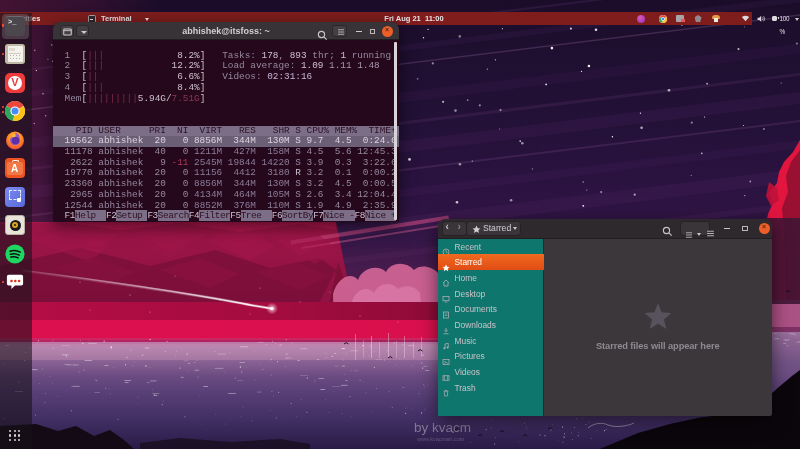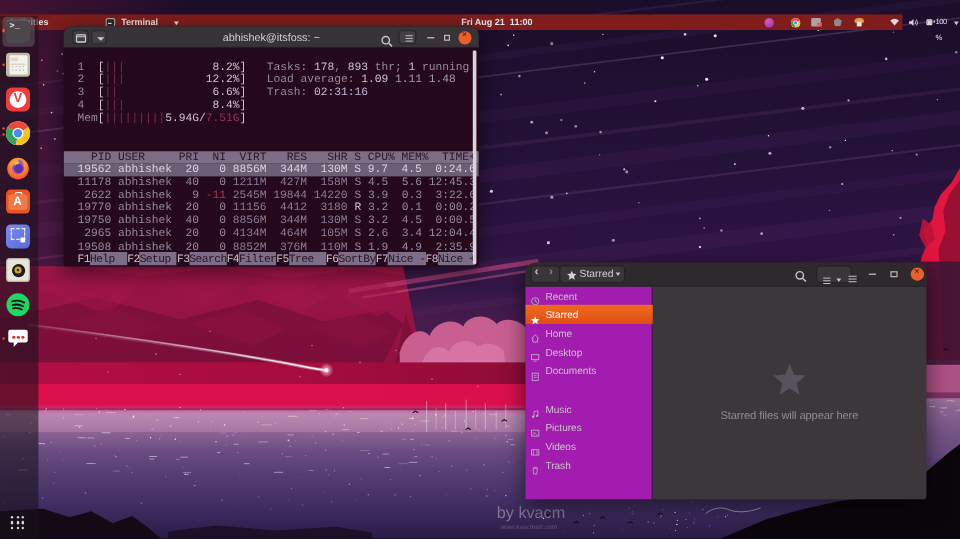--- a/index.html
+++ b/index.html
@@ -7,40 +7,40 @@
 #wp { position:absolute; left:0; top:0; }
 
 #topbar { position:absolute; left:0; top:12px; width:752px; height:13px; background:#7f1d1d; color:#e8e4e8; font-size:7.5px; font-weight:bold; }
 
 #dock { position:absolute; left:0; top:13px; width:32px; height:436px; background:rgba(24,17,26,0.58); }
 .dicon { position:absolute; width:20px; height:20px; }
 .ddot { position:absolute; left:2px; width:2.4px; height:2.4px; border-radius:50%; background:#ff5028; }
 
 #term { position:absolute; left:53px; top:22px; width:346px; height:200px; border-radius:7px 7px 2px 2px; box-shadow:0 5px 18px rgba(0,0,0,0.55); background:#26081c; }
 #termbar { position:absolute; left:0; top:0; width:100%; height:18px; background:#373337; border-radius:7px 7px 0 0; border-bottom:1px solid #211d21; }
-#termtitle { position:absolute; width:100%; text-align:center; top:4px; font-size:9px; font-weight:normal; color:#d3ced3; }
+#termtitle { position:absolute; width:100%; text-align:center; top:4px; font-size:9px; font-weight:bold; color:#d3ced3; }
 #termpre { position:absolute; left:0; top:18px; width:100%; height:182px; font-family:"Liberation Mono",monospace; font-size:9.4px; color:#a99cb2; overflow:hidden; }
 .tl { position:absolute; left:11.6px; height:10.7px; line-height:10.7px; white-space:pre; }
 .tl.bhd { left:0; width:346px; padding-left:11.6px; background:#7b6e86; color:#2e1126; }
 .tl.bsel { left:0; width:346px; padding-left:11.6px; background:#6b5f75; color:#ddd2e0; }
 .tl.tfn { letter-spacing:-0.45px; }
 #termpre .lv { color:#95899f; }
 #termpre .wh { color:#cdc1ce; }
 #termpre .br { color:#7c2d4d; }
 #termpre .mr { color:#93344f; }
 #termpre .md { color:#a698b0; }
 #termpre .pu { color:#c3b5d6; }
 #termpre .dm { color:#8b7d99; }
 #termpre .rd { color:#a83a58; }
 #termpre .hd { background:#7b6e86; color:#2e1126; }
 .tbtn { position:absolute; top:3px; height:12px; background:#434043; border:1px solid #2a262a; border-radius:3px; }
 
 #files { position:absolute; left:438px; top:218.5px; width:334px; height:197px; border-radius:8px 8px 2px 2px; box-shadow:0 5px 18px rgba(0,0,0,0.55); background:#3b373b; }
 #fhead { position:absolute; left:0; top:0; width:100%; height:20px; background:#2d292d; border-radius:8px 8px 0 0; border-bottom:1px solid #211d21; }
-#fside { position:absolute; left:0; top:20px; width:105.5px; height:177px; background:#a21caf; border-right:1px solid #282428; }
+#fside { position:absolute; left:0; top:20px; width:105.5px; height:177px; background:#0f766e; border-right:1px solid #282428; }
 .srow { position:absolute; left:0; width:105.5px; height:15.7px; }
 .srow.sel { background:linear-gradient(#f06a1f,#e04d15); }
 .sic { position:absolute; left:4px; top:3.6px; }
 .slb { position:absolute; left:16.5px; top:3px; font-size:8.4px; color:#c9c3c9; }
 .srow.sel .slb { color:#fff; }
 .fbtn { position:absolute; top:2.5px; height:15px; background:#393539; border:1px solid #252125; border-radius:3.5px; }
 </style></head>
 <body>
 <div id="stage">
 <svg id="wp" width="800" height="449" viewBox="0 0 800 449">
@@ -603,31 +603,31 @@
             </svg></div>
         </div>
     <div style="position:absolute;right:37px;top:8.5px;width:6px;height:1.2px;background:#cfcacf"></div>
     <div style="position:absolute;right:24px;top:6.5px;width:5.5px;height:5.5px;border:1px solid #bdb7bd"></div>
     <div style="position:absolute;right:6px;top:3.5px;width:11px;height:11px;border-radius:50%;background:#ec5f29">
           <span style="position:absolute;left:3.1px;top:0.2px;font-size:7px;color:#5a2a1a;font-weight:bold">×</span>
         </div>
   </div>
   <pre id="termpre"><div class="tl" style="top:10.7px"><span class="lv">1  </span><span class="wh">[</span><span class="br">|||</span>             <span class="wh">8.2%]</span>   <span class="lv">Tasks: </span><span class="wh">178</span><span class="lv">, </span><span class="wh">893</span><span class="lv"> thr; </span><span class="wh">1</span><span class="lv"> running</span></div>
 <div class="tl" style="top:21.4px"><span class="lv">2  </span><span class="wh">[</span><span class="br">|||</span>            <span class="wh">12.2%]</span>   <span class="lv">Load average: </span><span class="wh">1.09 </span><span class="md">1.11 1.48</span></div>
-<div class="tl" style="top:32.1px"><span class="lv">3  </span><span class="wh">[</span><span class="br">||</span>              <span class="wh">6.6%]</span>   <span class="lv">Trash: </span><span class="pu">02:31:16</span></div>
+<div class="tl" style="top:32.1px"><span class="lv">3  </span><span class="wh">[</span><span class="br">||</span>              <span class="wh">6.6%]</span>   <span class="lv">Videos: </span><span class="pu">02:31:16</span></div>
 <div class="tl" style="top:42.8px"><span class="lv">4  </span><span class="wh">[</span><span class="br">|||</span>             <span class="wh">8.4%]</span></div>
 <div class="tl" style="top:53.5px"><span class="lv">Mem</span><span class="wh">[</span><span class="br">|||||||||</span><span class="wh">5.94G/</span><span class="mr">7.51G</span><span class="wh">]</span></div>
 <div class="tl bhd" style="top:85.6px">  PID USER     PRI  NI  VIRT   RES   SHR S CPU% MEM%  TIME+</div>
 <div class="tl bsel" style="top:96.3px">19562 abhishek  20   0 8856M  344M  130M S 9.7  4.5  0:24.6</div>
 <div class="tl" style="top:107.0px"><span class="lv">11178 abhishek  40 </span><span class="lv">  0</span> <span class="dm">1211M  427M  158M</span> <span class="lv">S</span> <span class="lv">4.5  5.6 12:45.3</span></div>
 <div class="tl" style="top:117.7px"><span class="lv"> 2622 abhishek   9 </span><span class="rd">-11</span> <span class="dm">2545M 19844 14220</span> <span class="lv">S</span> <span class="lv">3.9  0.3  3:22.6</span></div>
 <div class="tl" style="top:128.4px"><span class="lv">19770 abhishek  20 </span><span class="lv">  0</span> <span class="dm">11156  4412  3180</span> <span class="wh">R</span> <span class="lv">3.2  0.1  0:00.2</span></div>
-<div class="tl" style="top:139.1px"><span class="lv">19750 abhishek  40 </span><span class="lv">  0</span> <span class="dm">8856M  344M  130M</span> <span class="lv">S</span> <span class="lv">3.2  4.5  0:00.5</span></div>
+<div class="tl" style="top:139.1px"><span class="lv">23360 abhishek  20 </span><span class="lv">  0</span> <span class="dm">8856M  344M  130M</span> <span class="lv">S</span> <span class="lv">3.2  4.5  0:00.5</span></div>
 <div class="tl" style="top:149.8px"><span class="lv"> 2965 abhishek  20 </span><span class="lv">  0</span> <span class="dm">4134M  464M  105M</span> <span class="lv">S</span> <span class="lv">2.6  3.4 12:04.4</span></div>
-<div class="tl" style="top:160.5px"><span class="lv">19508 abhishek  20 </span><span class="lv">  0</span> <span class="dm">8852M  376M  110M</span> <span class="lv">S</span> <span class="lv">1.9  4.9  2:35.9</span></div>
+<div class="tl" style="top:160.5px"><span class="lv">12544 abhishek  20 </span><span class="lv">  0</span> <span class="dm">8852M  376M  110M</span> <span class="lv">S</span> <span class="lv">1.9  4.9  2:35.9</span></div>
 <div class="tl tfn" style="top:171.2px"><span class="wh">F1</span><span class="hd">Help  </span><span class="wh">F2</span><span class="hd">Setup </span><span class="wh">F3</span><span class="hd">Search</span><span class="wh">F4</span><span class="hd">Filter</span><span class="wh">F5</span><span class="hd">Tree  </span><span class="wh">F6</span><span class="hd">SortBy</span><span class="wh">F7</span><span class="hd">Nice -</span><span class="wh">F8</span><span class="hd">Nice +</span></div></pre>
   <div style="position:absolute;right:2px;top:20px;width:2.6px;height:178px;background:#d9d3da;border-radius:1px"></div>
 </div>
 
 <div id="files">
   <div id="fhead">
     <div class="fbtn" style="left:4px;width:25px;"></div>
     <span style="position:absolute;left:7.5px;top:2.5px;color:#c9c3c9;font-size:10px;font-weight:bold">‹</span>
     <span style="position:absolute;left:19.5px;top:2.5px;color:#8a848a;font-size:10px;font-weight:bold">›</span>
     <div class="fbtn" style="left:28px;width:55px;"></div>
@@ -679,20 +679,27 @@
             </svg></span>
           <span class="slb">Desktop</span>
         </div>
 <div class="srow" style="top:62.8px">
           <span class="sic"><svg width="8" height="8" viewBox="0 0 16 16">
               <rect x="3" y="2" width="10" height="12" fill="none" stroke="#b5aeb5" stroke-width="1.5"></rect>
               <path d="M5.5,6 H10.5 M5.5,9 H10.5" stroke="#b5aeb5" stroke-width="1.3"></path>
             </svg></span>
           <span class="slb">Documents</span>
         </div>
+<div class="srow" style="top:78.5px">
+          <span class="sic"><svg width="8" height="8" viewBox="0 0 16 16">
+              <path d="M8,2 V9 M5,6.5 L8,9.5 L11,6.5" fill="none" stroke="#b5aeb5" stroke-width="1.6"></path>
+              <path d="M3,13.5 H13" stroke="#b5aeb5" stroke-width="1.6"></path>
+            </svg></span>
+          <span class="slb">Downloads</span>
+        </div>
 <div class="srow" style="top:94.2px">
           <span class="sic"><svg width="8" height="8" viewBox="0 0 16 16">
               <path d="M6,12.5 V4 L12.5,2.5 V11" fill="none" stroke="#b5aeb5" stroke-width="1.5"></path>
               <circle cx="4.6" cy="12.6" r="2" fill="#b5aeb5"></circle>
               <circle cx="11.1" cy="11.1" r="2" fill="#b5aeb5"></circle>
             </svg></span>
           <span class="slb">Music</span>
         </div>
 <div class="srow" style="top:125.6px">
           <span class="sic"><svg width="8" height="8" viewBox="0 0 16 16">
@@ -712,21 +719,21 @@
 <div class="srow" style="top:141.3px">
           <span class="sic"><svg width="8" height="8" viewBox="0 0 16 16">
               <path d="M3.5,4.5 H12.5 M6,4 V2.8 H10 V4 M4.5,4.5 L5.3,14 H10.7 L11.5,4.5" fill="none" stroke="#b5aeb5" stroke-width="1.4"></path>
             </svg></span>
           <span class="slb">Trash</span>
         </div>
   </div>
   <svg style="position:absolute;left:206px;top:84.5px" width="28" height="27" viewBox="0 0 28 27">
         <path d="M14,0 L17.6,9.2 L27.4,10 L20,16.4 L22.3,26 L14,20.8 L5.7,26 L8,16.4 L0.6,10 L10.4,9.2 Z" fill="#57525b"></path>
       </svg>
-  <div style="position:absolute;left:219.8px;top:122px;transform:translateX(-50%);font-size:9.3px;font-weight:normal;color:#8f8a90;white-space:nowrap;letter-spacing:-0.1px">Starred files will appear here</div>
+  <div style="position:absolute;left:219.8px;top:122px;transform:translateX(-50%);font-size:9.3px;font-weight:bold;color:#8f8a90;white-space:nowrap;letter-spacing:-0.1px">Starred files will appear here</div>
 </div>
 
 <div id="dock">
   <div style="position:absolute;left:1.5px;top:0.5px;width:27px;height:25px;background:rgba(255,255,255,0.16);border-radius:4px"></div>
   <div class="dicon" style="top:2.5px;left:5px;background:#4c474c;border-radius:4px;border-top:1px solid #6e696e">
         <span style="position:absolute;left:3px;top:1px;font:bold 7px 'Liberation Mono',monospace;color:#e8e8e8">&gt;_</span>
       </div>
       <div class="dicon" style="top:31px;left:5px;background:#c0b9a6;border-radius:3px">
         <div style="position:absolute;left:2.5px;top:2px;width:15px;height:16px;background:#f4f2ec;border-radius:1px"></div>
         <div style="position:absolute;left:4px;top:3.5px;width:6px;height:3px;background:#dfdbd0"></div>

